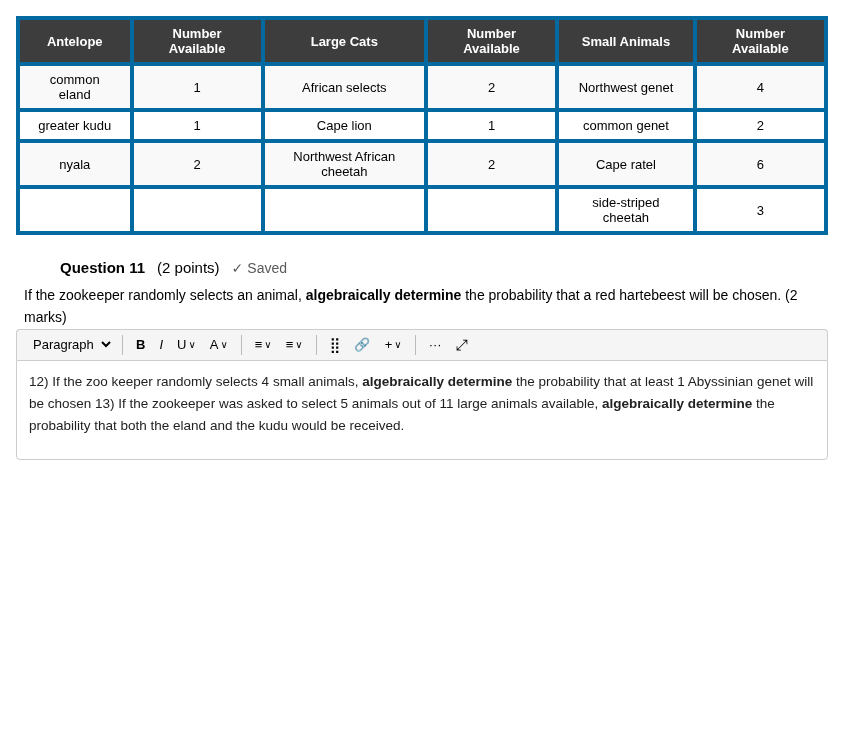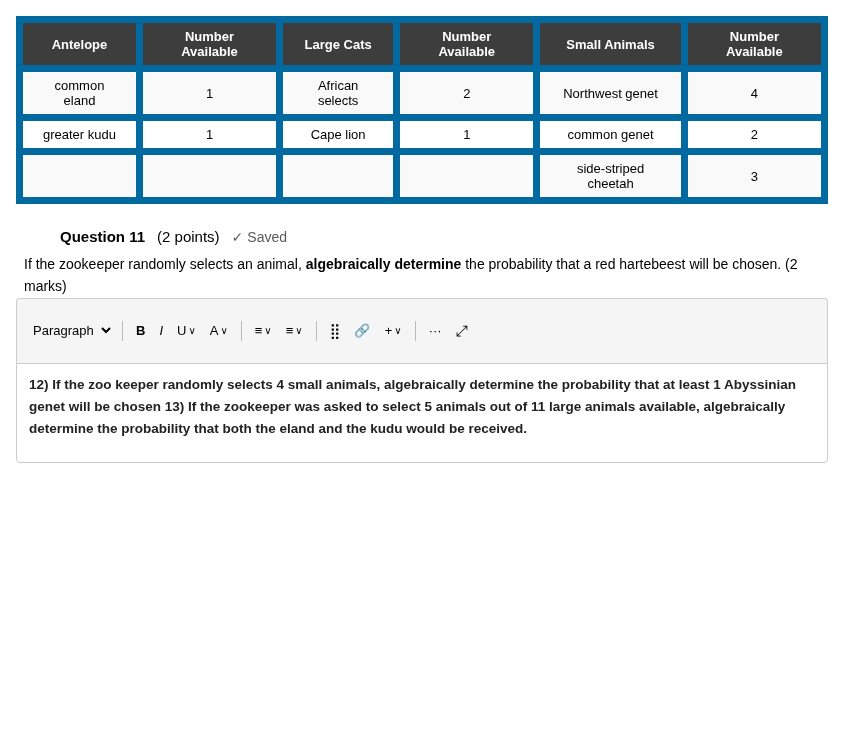--- a/index.html
+++ b/index.html
@@ -13,21 +13,21 @@
       padding: 16px;
     }
 
     
     .data-table {
       width: 100%;
       border-collapse: collapse;
       margin-bottom: 24px;
     }
     .data-table th, .data-table td {
-      border: 7px solid #0369a1;
+      border: 4px solid #0369a1;
       padding: 6px 16px;
       text-align: center;
       vertical-align: middle;
     }
     .data-table thead th {
       background: #3d3d3d;
       color: #fff;
       font-weight: bold;
       font-size: 13px;
     }
@@ -69,21 +69,21 @@
       padding: 0 8px;
     }
 
     
     .editor-toolbar {
       display: flex;
       align-items: center;
       gap: 4px;
       border: 1px solid #ccc;
       border-bottom: none;
-      padding: 20px 8px;
+      padding: 3px 8px;
       background: #f5f5f5;
       border-radius: 4px 4px 0 0;
     }
     .editor-toolbar .toolbar-sep {
       width: 1px;
       height: 20px;
       background: #bbb;
       margin: 0 4px;
     }
     .toolbar-btn {
@@ -109,21 +109,20 @@
 
     
     .editor-area {
       border: 1px solid #ccc;
       min-height: 100px;
       padding: 10px 12px;
       font-size: 13.5px;
       line-height: 1.65;
       border-radius: 0 0 4px 4px;
       background: #fff;
-      font-weight: bold;
     }
     .editor-area .editor-text {
       color: #222;
     }
   </style>
 </head>
 <body>
 
 <table class="data-table">
   <thead>
@@ -147,20 +146,28 @@
       </tr>
       <tr>
         <td>greater kudu</td>
         <td>1</td>
         <td>Cape lion</td>
         <td>1</td>
         <td>common genet</td>
         <td>2</td>
       </tr>
       <tr>
+        <td>nyala</td>
+        <td>2</td>
+        <td>Northwest African cheetah</td>
+        <td>2</td>
+        <td>Cape ratel</td>
+        <td>6</td>
+      </tr>
+      <tr>
         <td></td>
         <td></td>
         <td></td>
         <td></td>
         <td>side-striped cheetah</td>
         <td>3</td>
       </tr>
     </tbody>
 </table>
 

